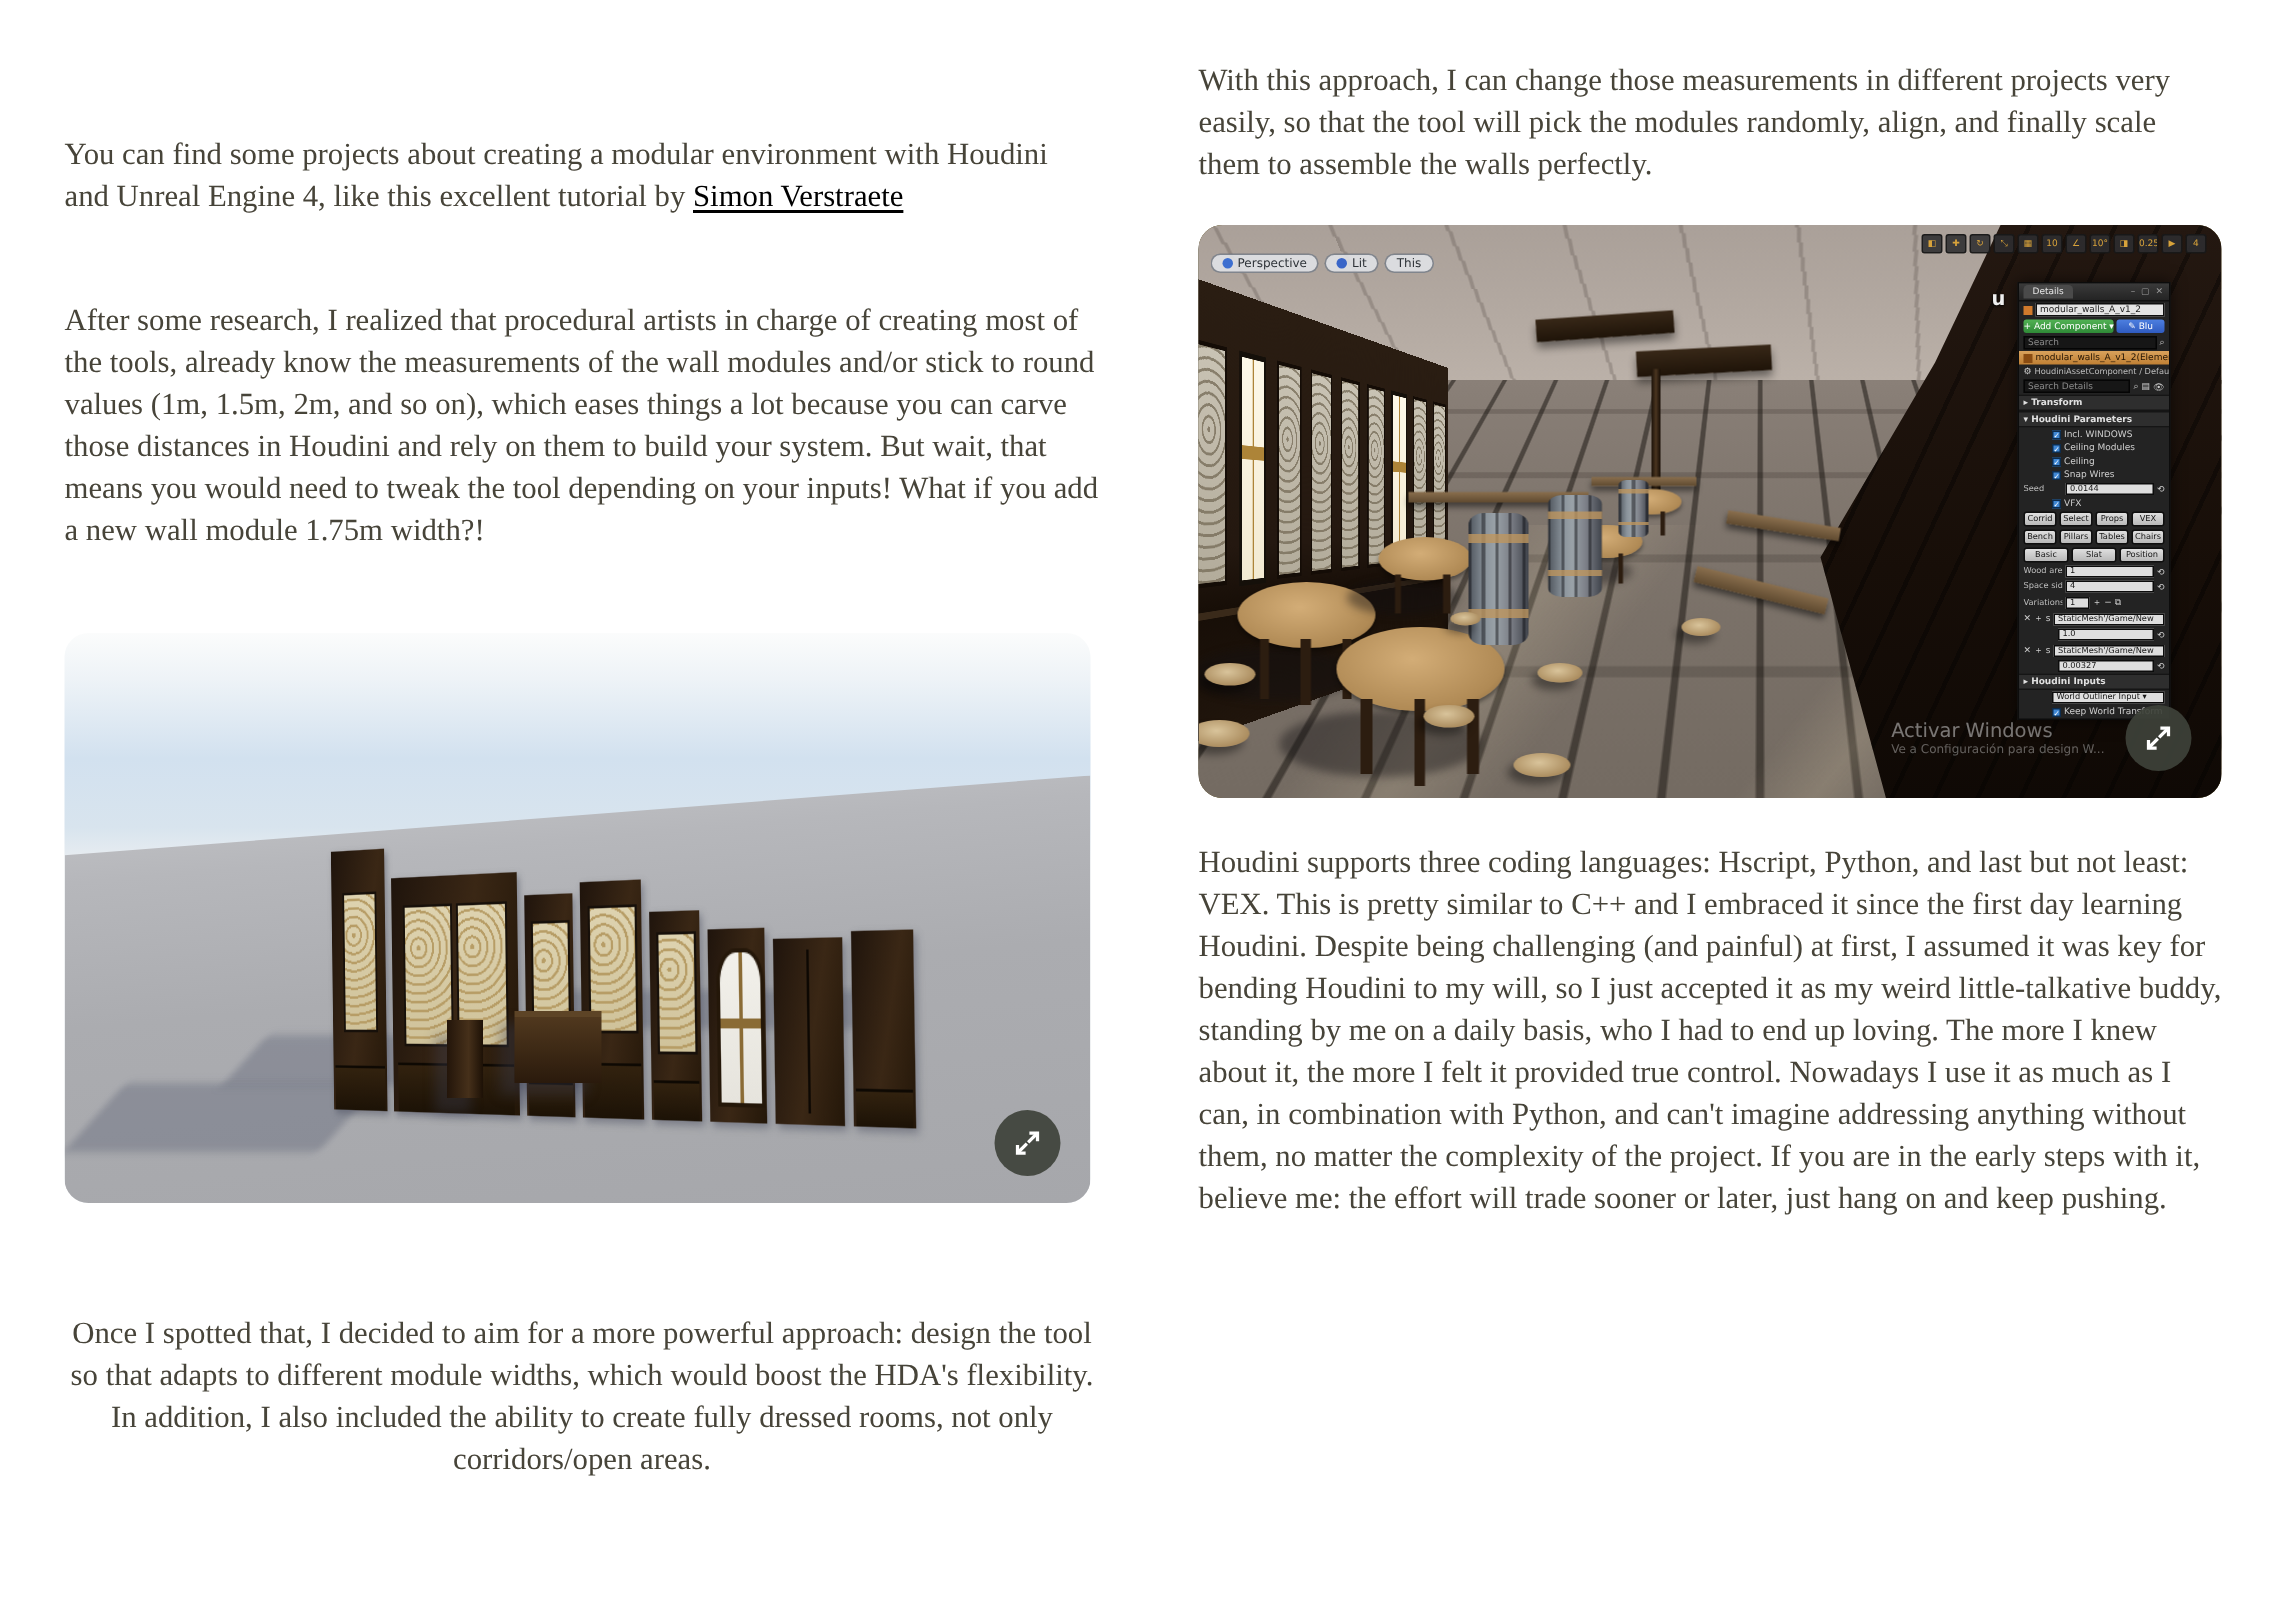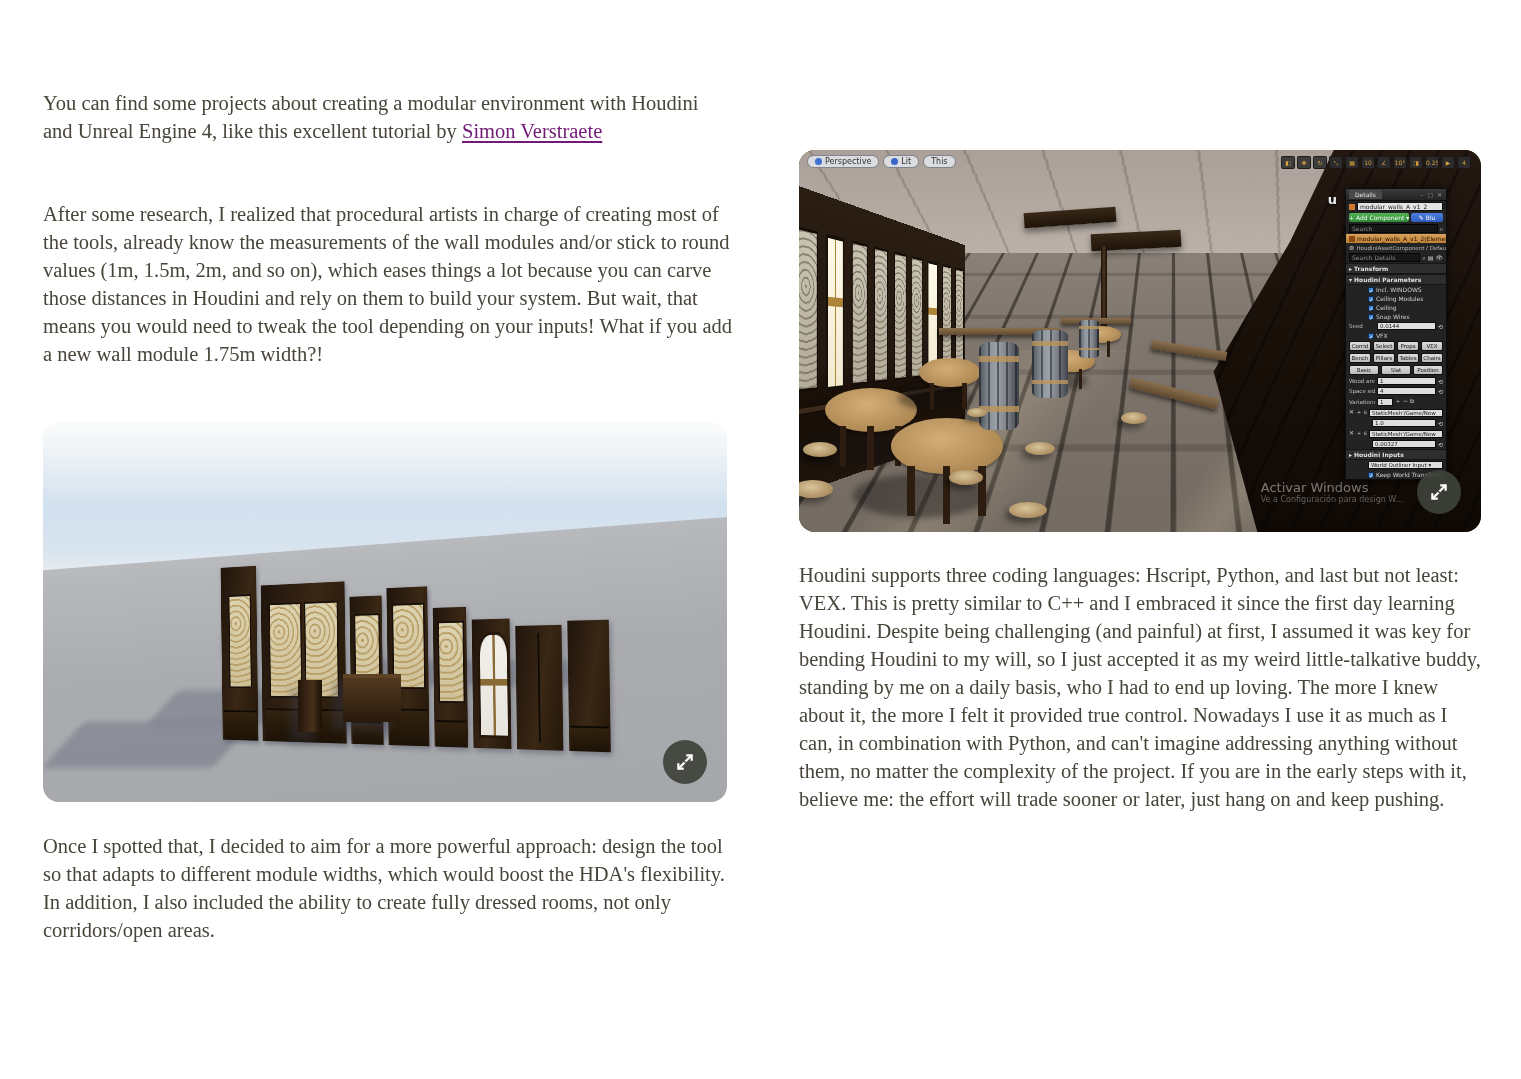--- a/index.html
+++ b/index.html
@@ -2,21 +2,21 @@
 <html><head>
 <meta charset="utf-8">
 <style>
   html,body{margin:0;padding:0;background:#ffffff;}
   .page{position:relative;width:1521px;height:1079px;background:#ffffff;overflow:hidden;
         font-family:"Liberation Serif", serif;color:#45423a;}
   .blk{position:absolute;}
   h3.heading{margin:0;font-family:"Liberation Sans", sans-serif;font-weight:bold;
              font-size:20px;color:#3b3a32;letter-spacing:.2px;}
   p.body{margin:0;font-size:20.5px;line-height:28px;color:#474439;}
-  a.tlink{color:#701a75;text-decoration:underline;text-underline-offset:3px;cursor:pointer;}
+  a.tlink{color:#000000;text-decoration:underline;text-underline-offset:3px;cursor:pointer;}
 
   
   figure.fig{margin:0;position:absolute;border-radius:16px;overflow:hidden;cursor:pointer;}
   .expand{position:absolute;right:20px;bottom:18px;width:44px;height:44px;border-radius:50%;
           background:rgba(62,66,58,.92);display:flex;align-items:center;justify-content:center;z-index:40;}
   .expand svg{width:20px;height:20px;}
 
   
   .fig1{left:43px;top:422px;width:684px;height:380px;background:linear-gradient(180deg,#fbfcfc 0%,#eef3f7 8%,#d2e1ef 22%,#d8e4ee 34%,#e3eaf0 38%,#e9edf0 40%);}
   .fig1 .ground{position:absolute;left:0;top:0;width:100%;height:100%;
@@ -83,21 +83,21 @@
   .tbl .sh{position:absolute;left:-34%;top:58%;width:120%;height:46%;border-radius:50%;background:rgba(20,16,20,.42);filter:blur(3px);}
   .barrel{position:absolute;border-radius:26%/9%;
       background:
        repeating-linear-gradient(90deg, rgba(10,10,14,.45) 0 2px, transparent 2px 9px),
        linear-gradient(90deg,#4e545c,#8b949c 28%,#9aa2a8 45%,#7d8088 70%,#3f434b);}
   .barrel:before{content:"";position:absolute;left:0;right:0;top:16%;height:7%;background:rgba(190,150,95,.8);}
   .barrel:after{content:"";position:absolute;left:0;right:0;bottom:20%;height:7%;background:rgba(190,150,95,.8);}
   .stool{position:absolute;border-radius:50%;background:radial-gradient(ellipse at 45% 40%,#d9c49b,#a98a5c 75%,#6f5433);box-shadow:-4px 5px 6px rgba(0,0,0,.4);}
 
   
-  .chips{position:absolute;left:8px;top:5px;display:flex;gap:4px;z-index:30;}
+  .chips{position:absolute;left:8px;top:19px;display:flex;gap:4px;z-index:30;}
   .chip{background:rgba(225,228,232,.88);border:1px solid rgba(90,95,105,.7);border-radius:8px;
         font-family:"DejaVu Sans", sans-serif;font-size:8px;color:#2e3338;padding:1px 7px;display:flex;align-items:center;gap:3px;}
   .chip .dot{width:7px;height:7px;border-radius:50%;background:#3d6fd0;display:inline-block;}
   .vtoolbar{position:absolute;right:10px;top:6px;display:flex;gap:2px;z-index:30;}
   .vtb{width:12px;height:11px;background:rgba(46,46,48,.88);border:1px solid rgba(20,20,20,.8);
        color:#d8a33b;font-family:"DejaVu Sans", sans-serif;font-size:6px;line-height:11px;text-align:center;border-radius:2px;overflow:hidden;}
 
   
   .ulogo{position:absolute;right:144px;top:42px;color:#f0f0f0;font-family:"DejaVu Sans", sans-serif;
          font-weight:bold;font-size:13px;z-index:31;text-shadow:0 1px 2px #000;}
@@ -181,22 +181,23 @@
     <div class="expand">
       <svg viewBox="0 0 24 24">
         <path d="M13.5 4 H20 V10.5" fill="none" stroke="#ffffff" stroke-width="2.6"></path>
         <path d="M20 4 L12.5 11.5" fill="none" stroke="#ffffff" stroke-width="2.6"></path>
         <path d="M10.5 20 H4 V13.5" fill="none" stroke="#ffffff" stroke-width="2.6"></path>
         <path d="M4 20 L11.5 12.5" fill="none" stroke="#ffffff" stroke-width="2.6"></path>
       </svg>
     </div>
   </figure>
 
-  <p class="body blk" style="left:43px;top:832px;width:690px;">Once I spotted that, I decided to aim for a more powerful approach: design the tool so that adapts to different module widths, which would boost the HDA's flexibility. In addition, I also included the ability to create fully dressed rooms, not only corridors/open areas.</p>
-
+  <p class="body blk" style="left:43px;top:875px;width:690px;text-align:center;">Once I spotted that, I decided to aim for a more powerful approach: design the tool so that adapts to different module widths, which would boost the HDA's flexibility. In addition, I also included the ability to create fully dressed rooms, not only corridors/open areas.</p>
+
+  <p class="body blk" style="left:799px;top:40px;width:682px;">With this approach, I can change those measurements in different projects very easily, so that the tool will pick the modules randomly, align, and finally scale them to assemble the walls perfectly.</p>
 
   <figure class="fig fig2">
    <div class="inner">
     <div class="ceil"></div>
     <div class="floor"></div>
     <div class="streak" style="left:120px;top:200px;width:150px;height:182px;"></div>
     <div class="streak" style="left:430px;top:190px;width:110px;height:192px;"></div>
 
     <div class="wall">
       <div class="cell">

